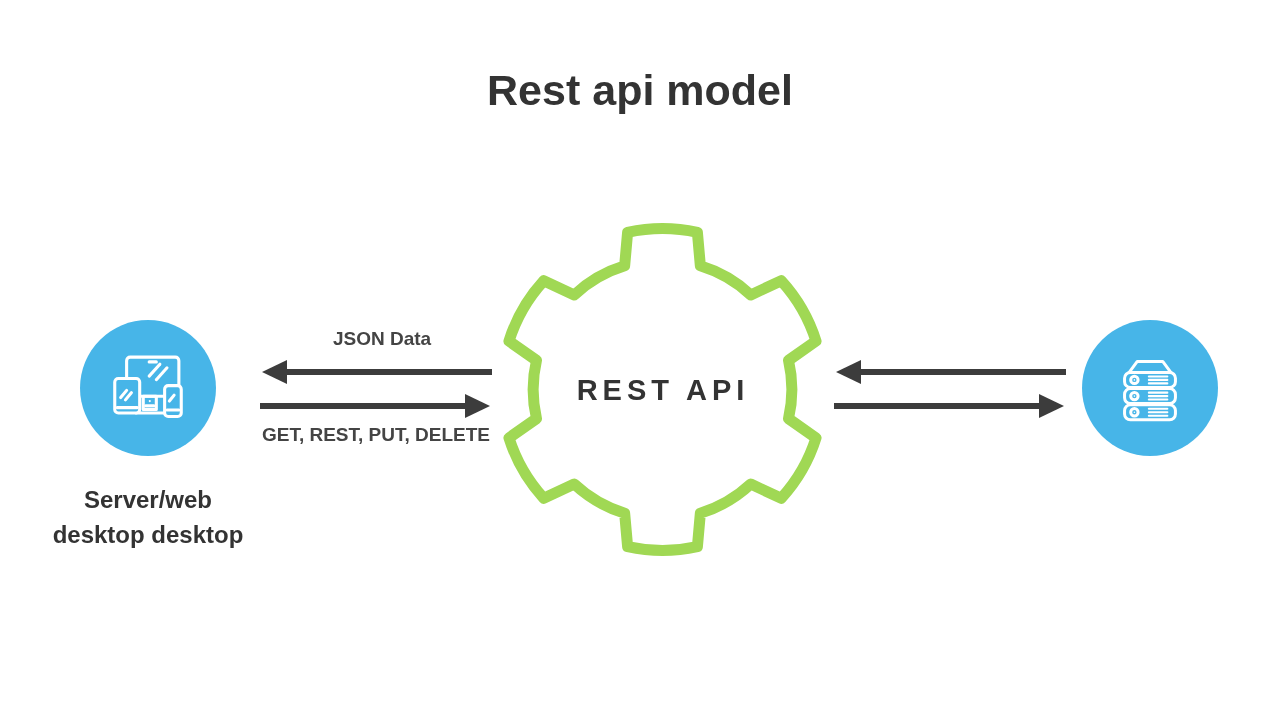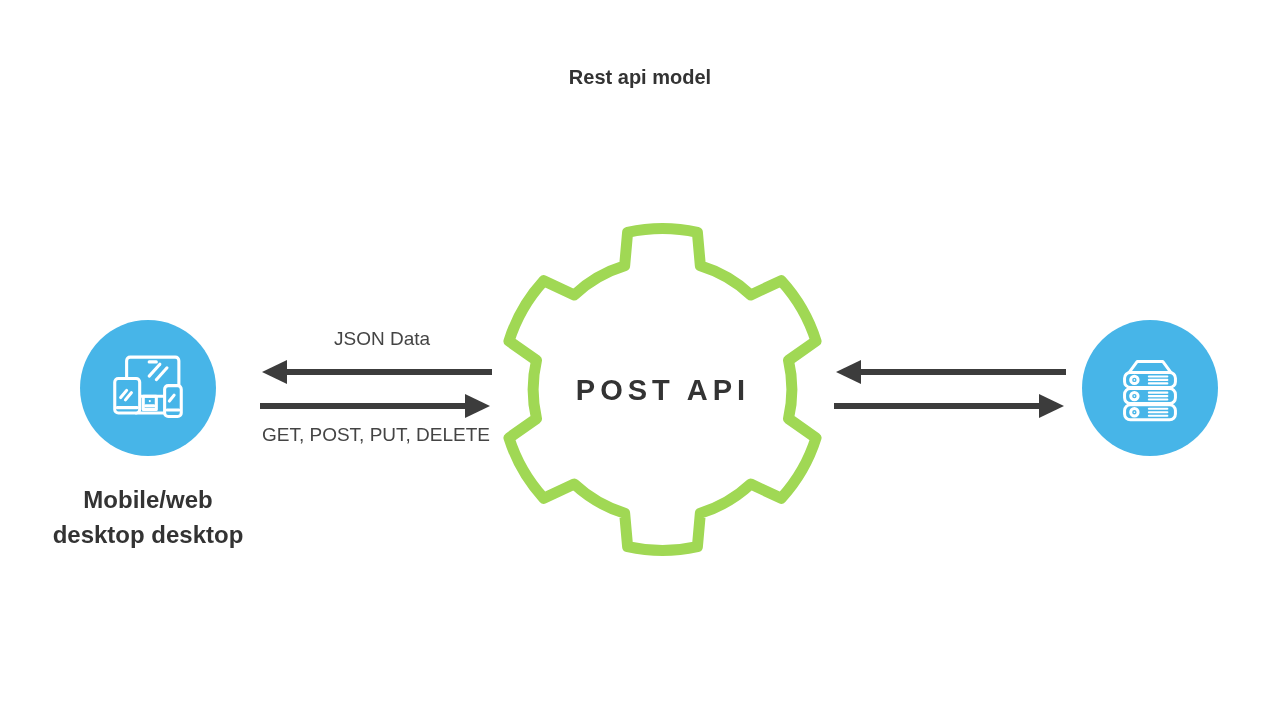--- a/index.html
+++ b/index.html
@@ -13,21 +13,21 @@
     background: #ffffff;
     overflow: hidden;
   }
 
   .title {
     position: absolute;
     top: 66px;
     left: 0;
     width: 1280px;
     text-align: center;
-    font-size: 20px;
+    font-size: 43px;
     font-weight: 700;
     color: #333333;
   }
 
   .circle {
     position: absolute;
     width: 136px;
     height: 136px;
     border-radius: 50%;
     background: #47B5E8;
@@ -76,21 +76,21 @@
   }
   .arrow.l-top { left: 260px; top: 358px; }
   .arrow.l-bot { left: 260px; top: 392px; }
   .arrow.r-top { left: 834px; top: 358px; }
   .arrow.r-bot { left: 834px; top: 392px; }
 
   .flow-label {
     position: absolute;
     text-align: center;
     font-size: 19px;
-    font-weight: 400;
+    font-weight: 700;
     color: #444444;
   }
   .flow-label.json    { left: 272px; top: 328px; width: 220px; }
   .flow-label.methods { left: 248px; top: 424px; width: 256px; }
 </style>
 </head>
 <body>
 
 <div class="canvas">
 
@@ -113,51 +113,51 @@
       <line x1="9" y1="40" x2="14" y2="34"></line>
       <line x1="13" y1="42" x2="18" y2="36"></line>
       <line x1="6" y1="48.5" x2="23" y2="48.5"></line>
 
       <rect x="46" y="30" width="14" height="26" rx="3" fill="#47B5E8"></rect>
       <line x1="50" y1="43" x2="54" y2="38"></line>
       <line x1="48" y1="50.5" x2="58" y2="50.5"></line>
     </svg>
   </div>
   <div class="node-label client">
-    <span>Mobile/web</span><br>
+    <span>Server/web</span><br>
     <span>desktop desktop</span>
   </div>
 
   <div class="flow-label json">JSON Data</div>
   <svg class="arrow l-top" viewBox="0 0 232 28">
     <rect x="22" y="11" width="210" height="6" fill="currentColor"></rect>
     <polygon points="27,2 27,26 2,14" fill="currentColor"></polygon>
   </svg>
   <svg class="arrow l-bot" viewBox="0 0 232 28">
     <rect x="0" y="11" width="210" height="6" fill="currentColor"></rect>
     <polygon points="205,2 205,26 230,14" fill="currentColor"></polygon>
   </svg>
-  <div class="flow-label methods">GET, POST, PUT, DELETE</div>
+  <div class="flow-label methods">GET, REST, PUT, DELETE</div>
 
   <svg class="gear-svg" viewBox="-180 -180 360 360" fill="none" stroke="#A0D854" stroke-width="11.5" stroke-linejoin="round" stroke-linecap="round">
     <path d="M -39.5 -129.1
              L -36.4 -164 A 168 168 0 0 1 36.4 -164 L 39.5 -129.1
              A 135 135 0 0 1 92.1 -98.7
              L 123.9 -113.5 A 168 168 0 0 1 160.2 -50.5 L 131.5 -30.4
              A 135 135 0 0 1 131.5 30.4
              L 160.2 50.5 A 168 168 0 0 1 123.9 113.5 L 92.1 98.7
              A 135 135 0 0 1 39.5 129.1
              L 36.4 164 A 168 168 0 0 1 -36.4 164 L -39.5 129.1
              A 135 135 0 0 1 -92.1 98.7
              L -123.9 113.5 A 168 168 0 0 1 -160.2 50.5 L -131.5 30.4
              A 135 135 0 0 1 -131.5 -30.4
              L -160.2 -50.5 A 168 168 0 0 1 -123.9 -113.5 L -92.1 -98.7
              A 135 135 0 0 1 -39.5 -129.1 Z"></path>
   </svg>
-  <div class="gear-label">POST API</div>
+  <div class="gear-label">REST API</div>
 
   <svg class="arrow r-top" viewBox="0 0 232 28">
     <rect x="22" y="11" width="210" height="6" fill="currentColor"></rect>
     <polygon points="27,2 27,26 2,14" fill="currentColor"></polygon>
   </svg>
   <svg class="arrow r-bot" viewBox="0 0 232 28">
     <rect x="0" y="11" width="210" height="6" fill="currentColor"></rect>
     <polygon points="205,2 205,26 230,14" fill="currentColor"></polygon>
   </svg>
 

